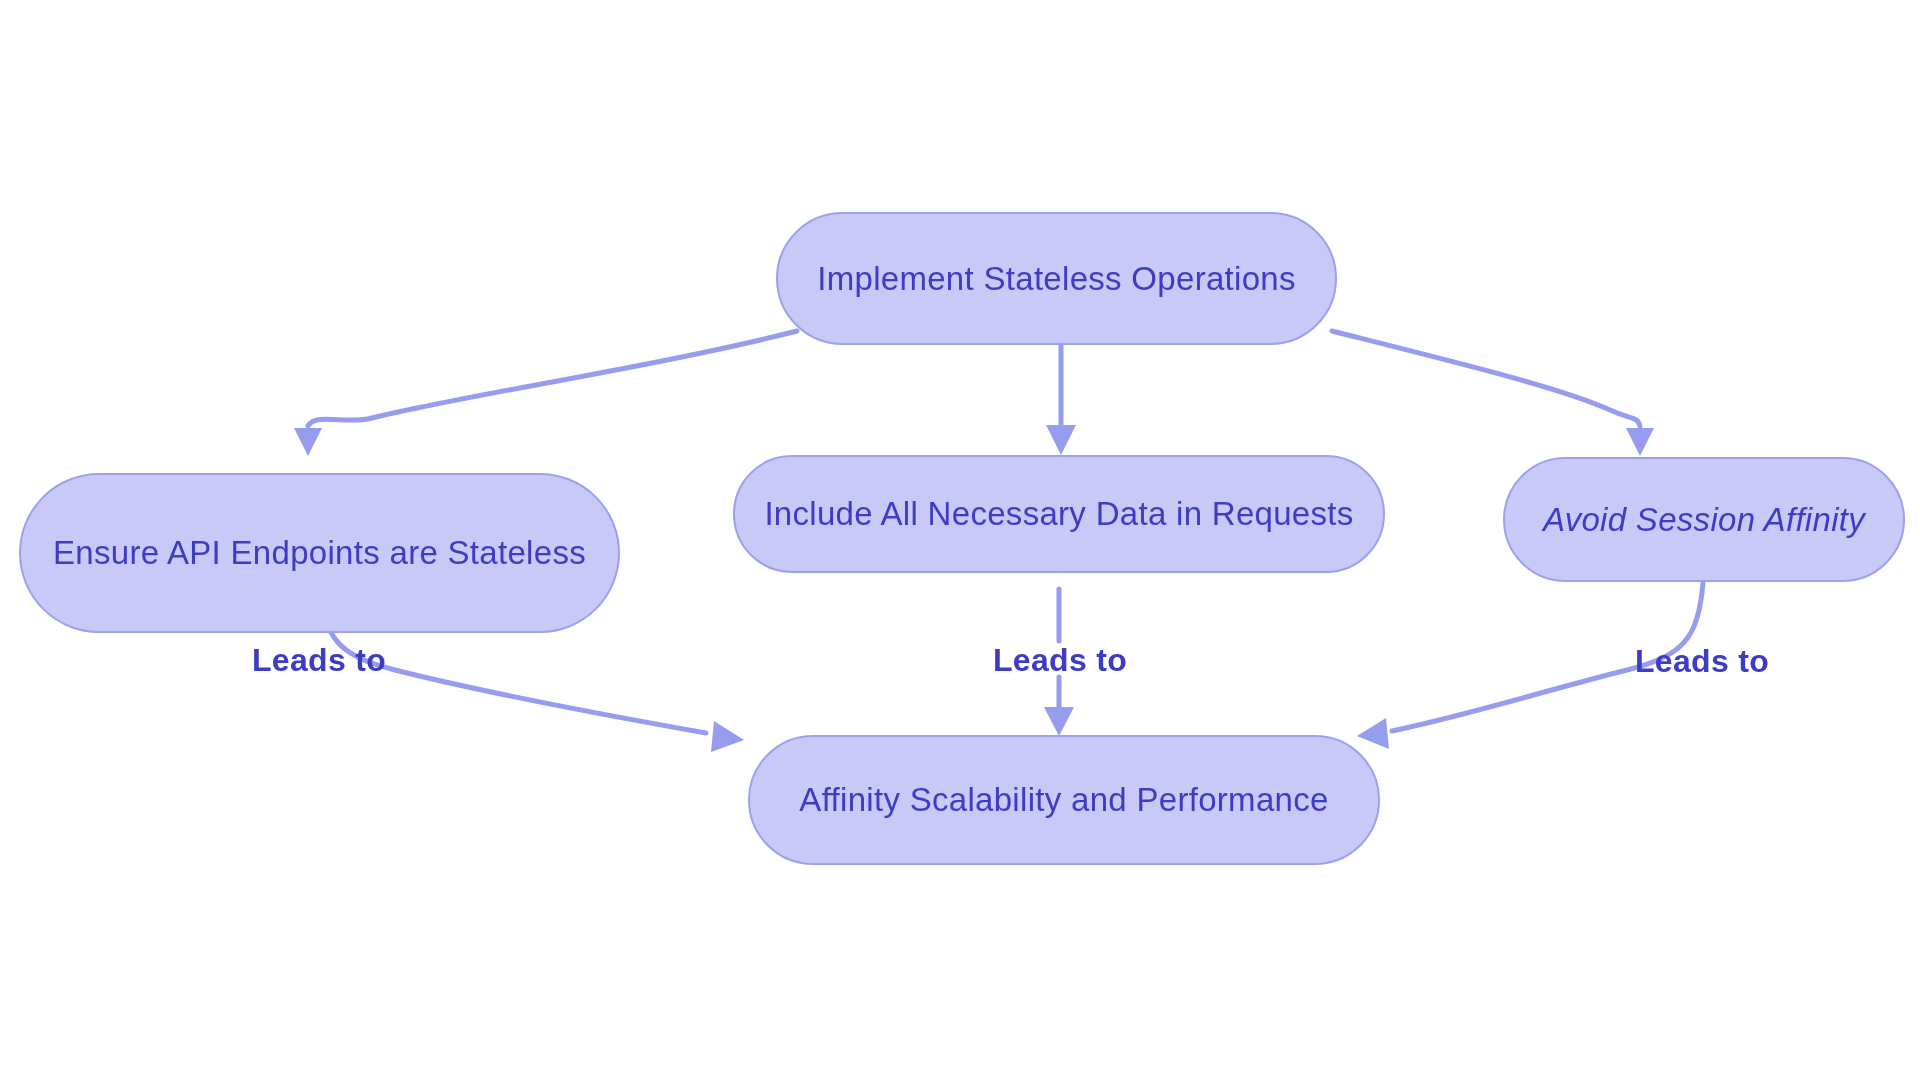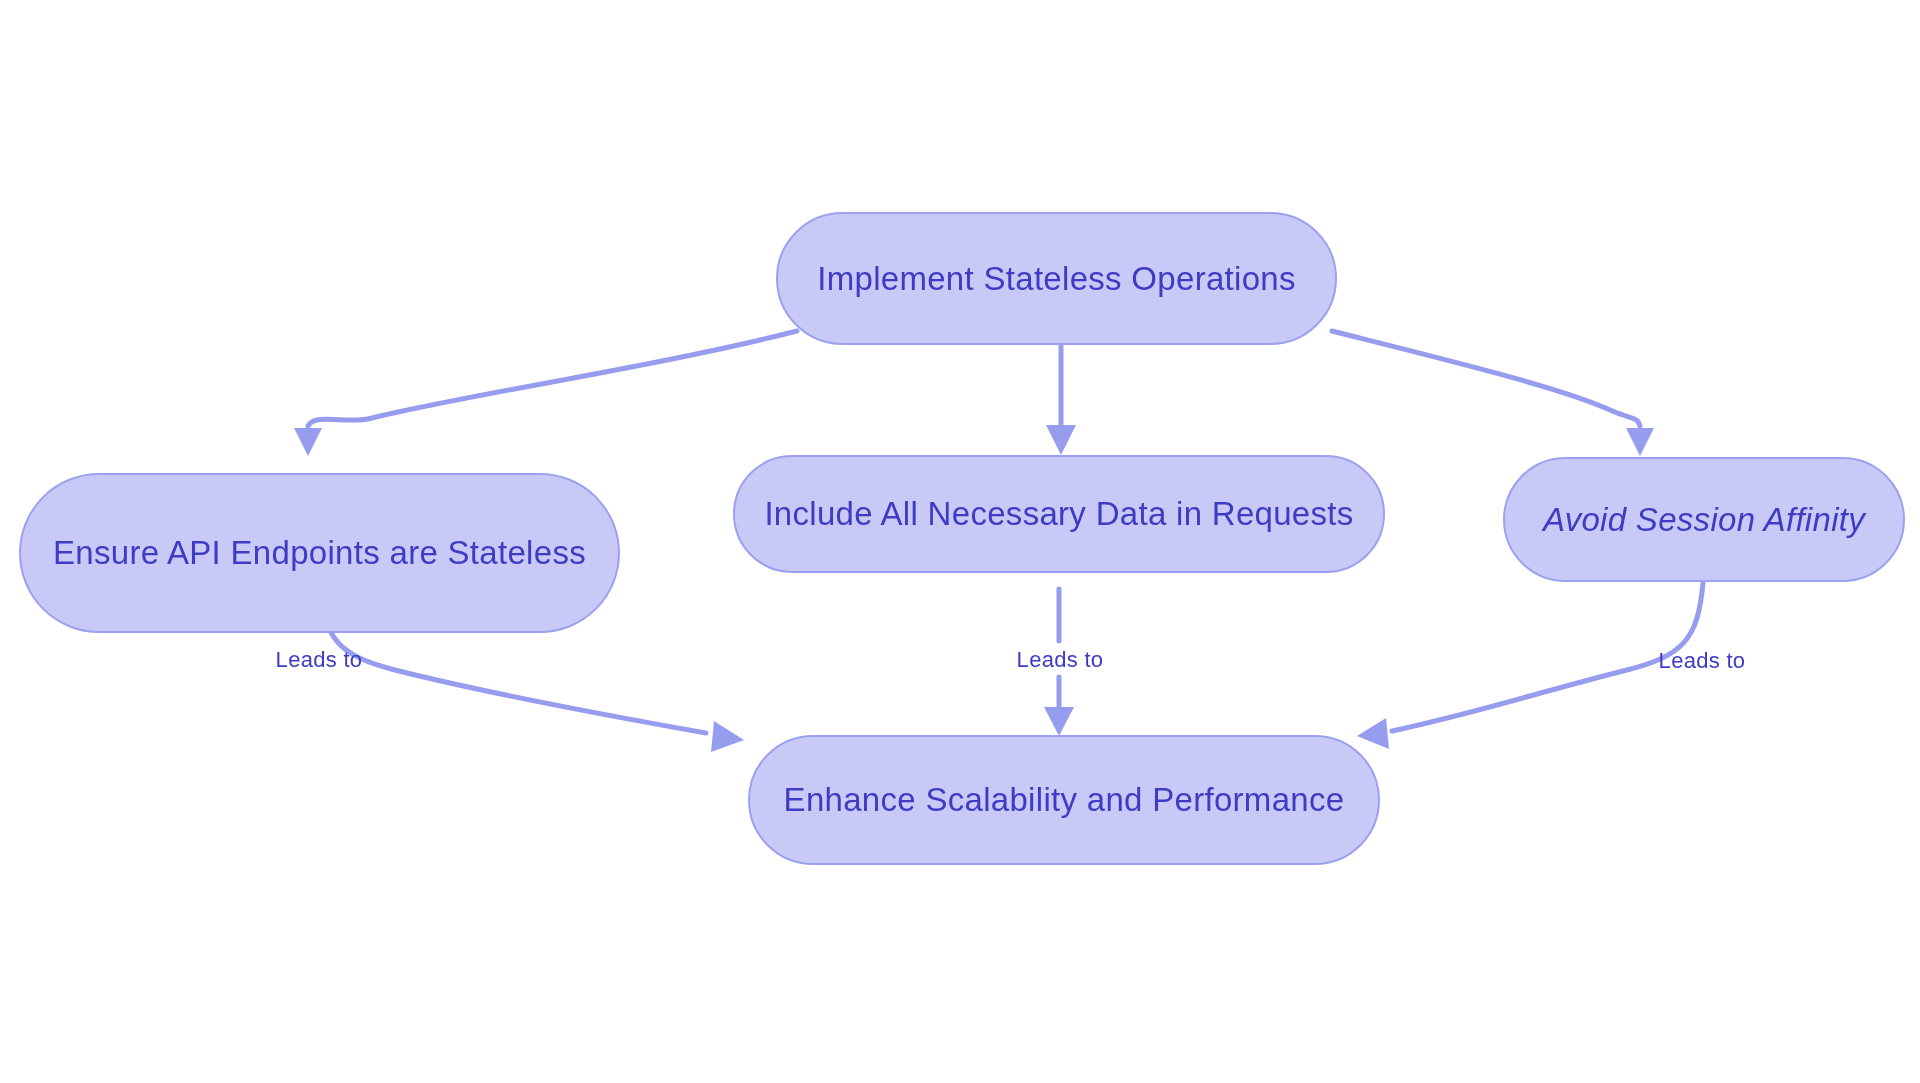--- a/index.html
+++ b/index.html
@@ -32,23 +32,24 @@
   }
   #node-top    { left: 776px;  top: 212px; width: 561px; height: 133px; }
   #node-left   { left: 19px;   top: 458px; width: 601px; height: 160px; margin-top: 15px; }
   #node-middle { left: 733px;  top: 455px; width: 652px; height: 118px; }
   #node-right  { left: 1503px; top: 457px; width: 402px; height: 125px; font-style: italic; }
   #node-bottom { left: 748px;  top: 735px; width: 632px; height: 130px; }
   .edge-label {
     position: absolute; z-index: 2;
     transform: translate(-50%, -50%);
     color: var(--text, #3e3cc4);
-    font-size: 22px;
+    font-size: 32px;
     letter-spacing: 0.3px;
     white-space: nowrap;
+    font-weight: bold;
   }
   #edge-label-left   { left: 319px;  top: 660px; }
   #edge-label-middle { left: 1060px; top: 660px; }
   #edge-label-right  { left: 1702px; top: 661px; }
 </style>
 </head>
 <body>
 
 <div class="canvas">
 
@@ -83,21 +84,21 @@
 
   <div class="node" id="node-middle">
     <span>Include All Necessary Data in Requests</span>
   </div>
 
   <div class="node" id="node-right">
     <span>Avoid Session Affinity</span>
   </div>
 
   <div class="node" id="node-bottom">
-    <span>Enhance Scalability and Performance</span>
+    <span>Affinity Scalability and Performance</span>
   </div>
 
   <div class="edge-label" id="edge-label-left">Leads to</div>
 
   <div class="edge-label" id="edge-label-middle">Leads to</div>
 
   <div class="edge-label" id="edge-label-right">Leads to</div>
 
 </div>
 

